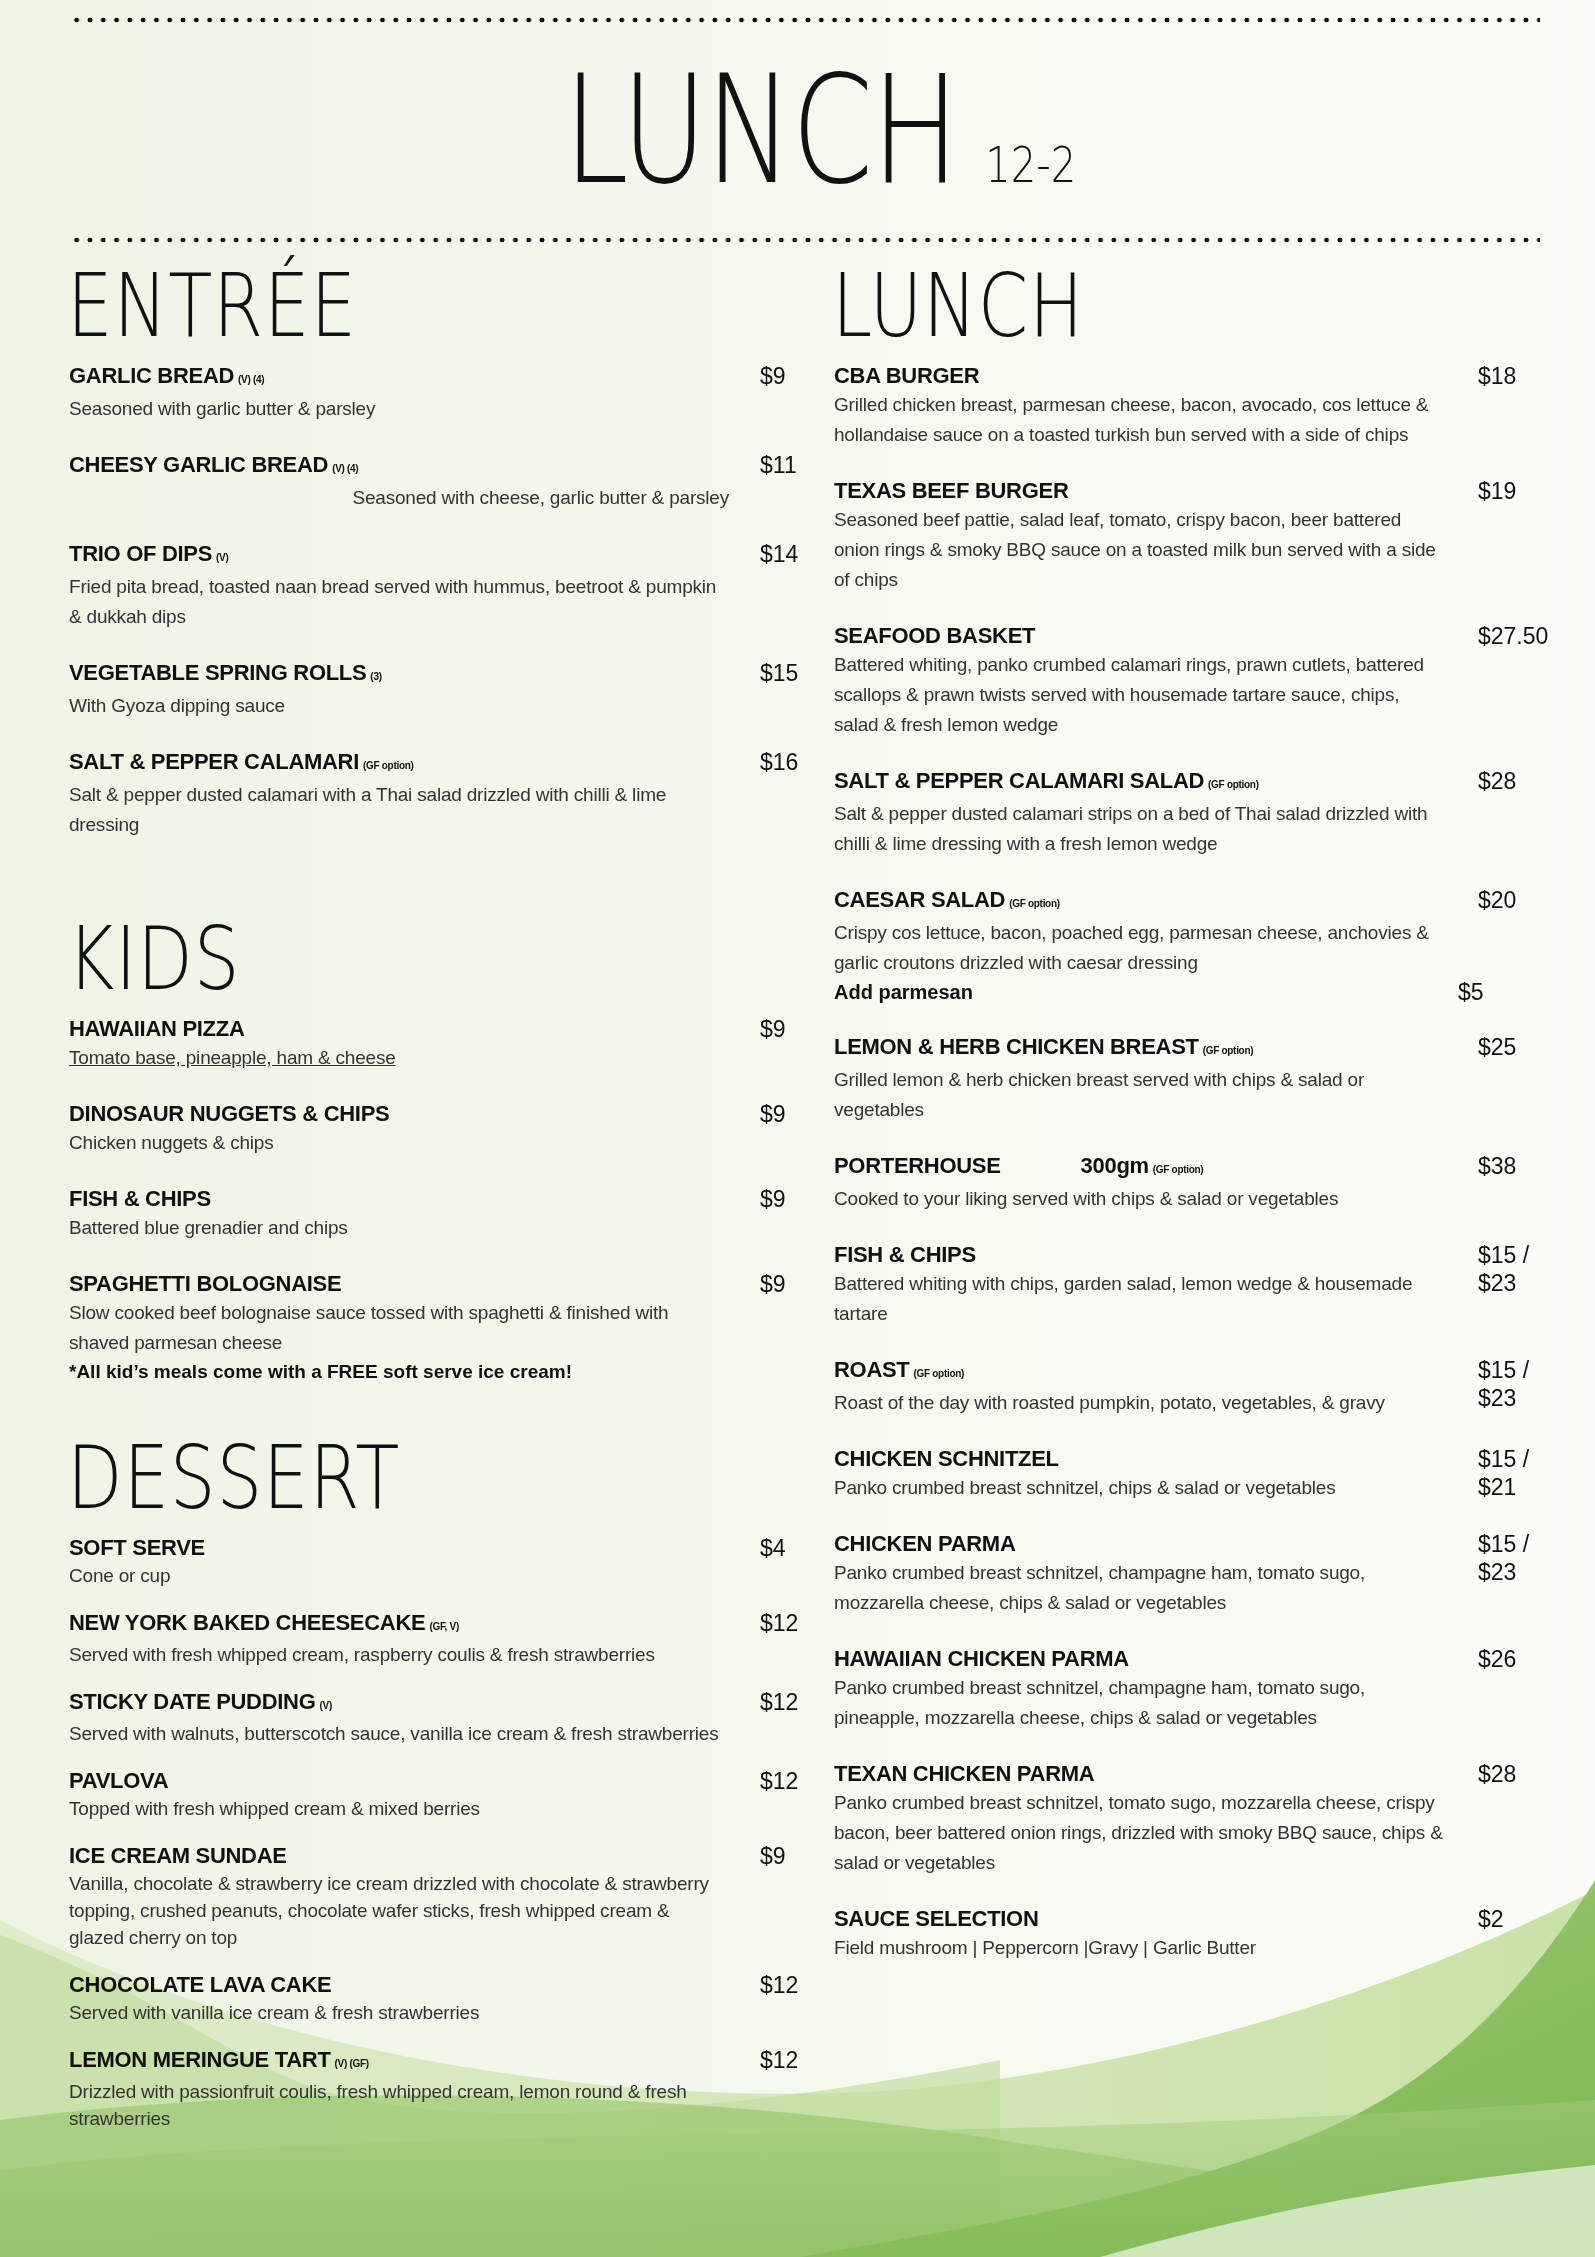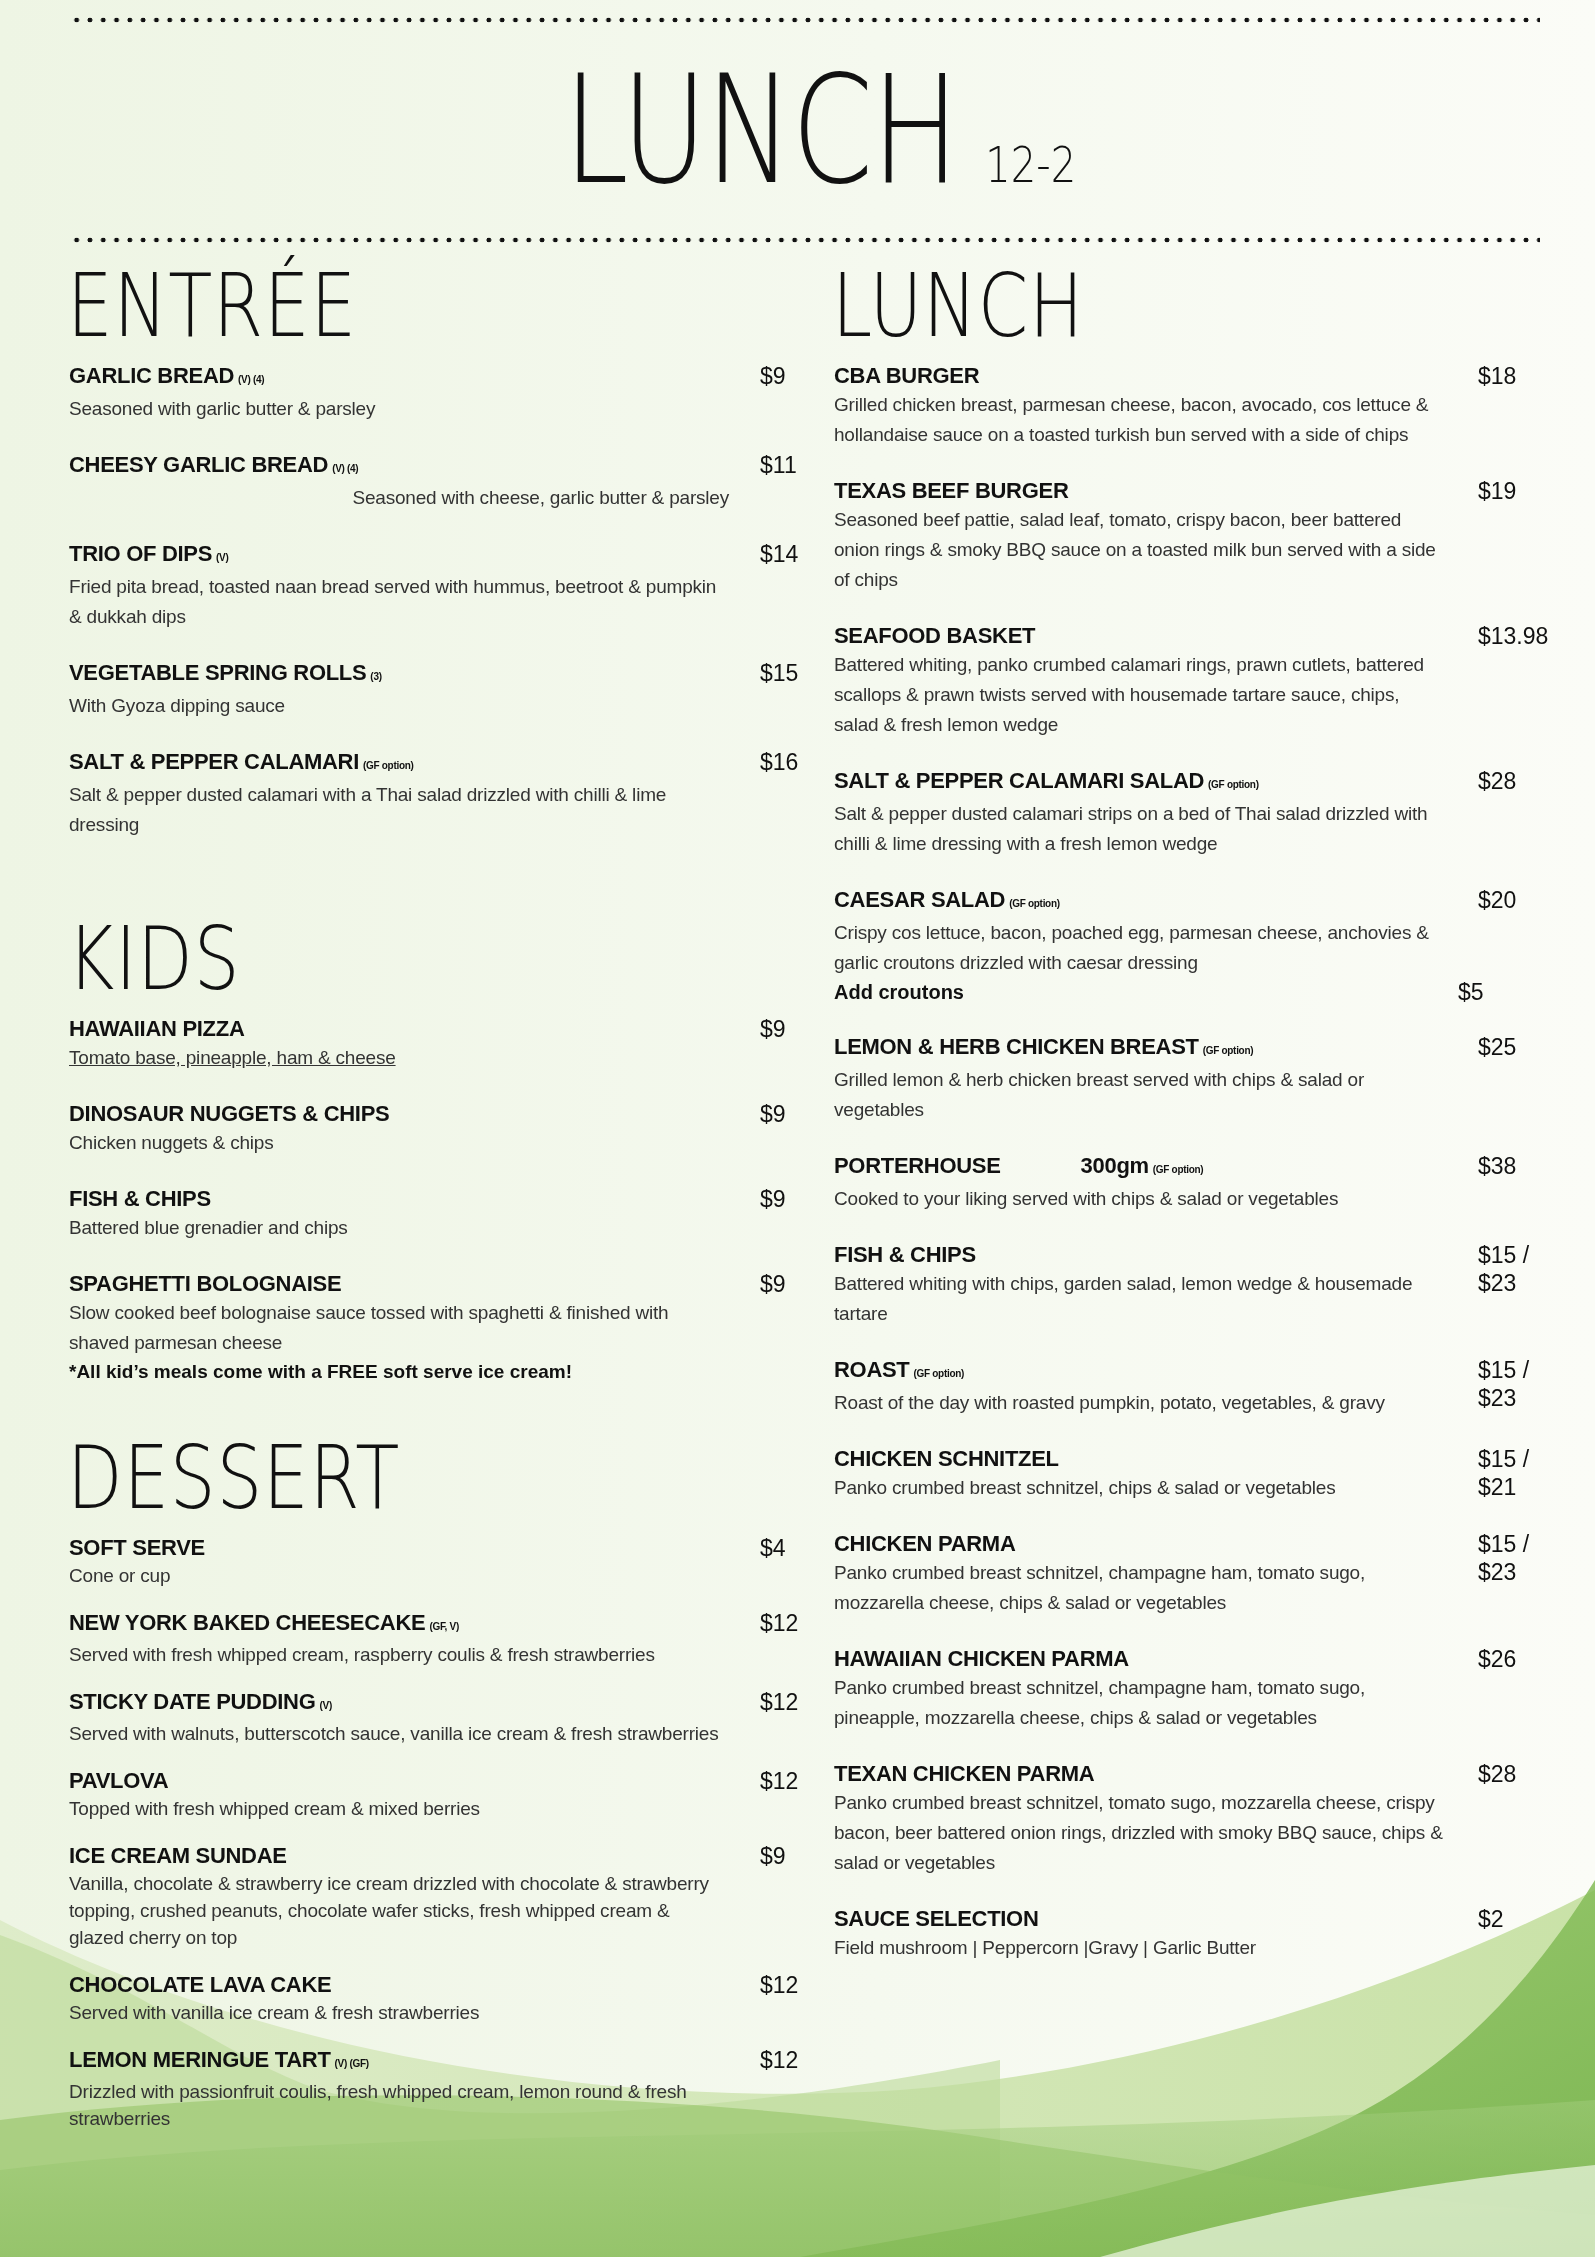--- a/index.html
+++ b/index.html
@@ -208,33 +208,33 @@
             <span class="price">$18</span>
             <div class="desc" style="max-width: 610px;">Grilled chicken breast, parmesan cheese, bacon, avocado, cos lettuce &amp; hollandaise sauce on a toasted turkish bun served with a side of chips</div>
           </div>
           <div class="item">
             <span class="name"><span>TEXAS BEEF BURGER</span></span>
             <span class="price">$19</span>
             <div class="desc" style="max-width: 610px;">Seasoned beef pattie, salad leaf, tomato, crispy bacon, beer battered onion rings &amp; smoky BBQ sauce on a toasted milk bun served with a side of chips</div>
           </div>
           <div class="item">
             <span class="name"><span>SEAFOOD BASKET</span></span>
-            <span class="price">$13.98</span>
+            <span class="price">$27.50</span>
             <div class="desc" style="max-width: 610px;">Battered whiting, panko crumbed calamari rings, prawn cutlets, battered scallops &amp; prawn twists served with housemade tartare sauce, chips, salad &amp; fresh lemon wedge</div>
           </div>
           <div class="item">
             <span class="name"><span>SALT &amp; PEPPER CALAMARI SALAD</span><span class="tag">(GF option)</span></span>
             <span class="price">$28</span>
             <div class="desc" style="max-width: 610px;">Salt &amp; pepper dusted calamari strips on a bed of Thai salad drizzled with chilli &amp; lime dressing with a fresh lemon wedge</div>
           </div>
           <div class="item">
             <span class="name"><span>CAESAR SALAD</span><span class="tag">(GF option)</span></span>
             <span class="price">$20</span>
             <div class="desc" style="max-width: 610px;">Crispy cos lettuce, bacon, poached egg, parmesan cheese, anchovies &amp; garlic croutons drizzled with caesar dressing</div>
-            <div class="extra"><span>Add croutons</span><span class="xprice">$5</span></div>
+            <div class="extra"><span>Add parmesan</span><span class="xprice">$5</span></div>
           </div>
           <div class="item">
             <span class="name"><span>LEMON &amp; HERB CHICKEN BREAST</span><span class="tag">(GF option)</span></span>
             <span class="price">$25</span>
             <div class="desc" style="max-width: 610px;">Grilled lemon &amp; herb chicken breast served with chips &amp; salad or vegetables</div>
           </div>
           <div class="item">
             <span class="name"><span>PORTERHOUSE</span><span style="margin-left:80px;">300gm</span><span class="tag">(GF option)</span></span>
             <span class="price">$38</span>
             <div class="desc" style="max-width: 610px;">Cooked to your liking served with chips &amp; salad or vegetables</div>

